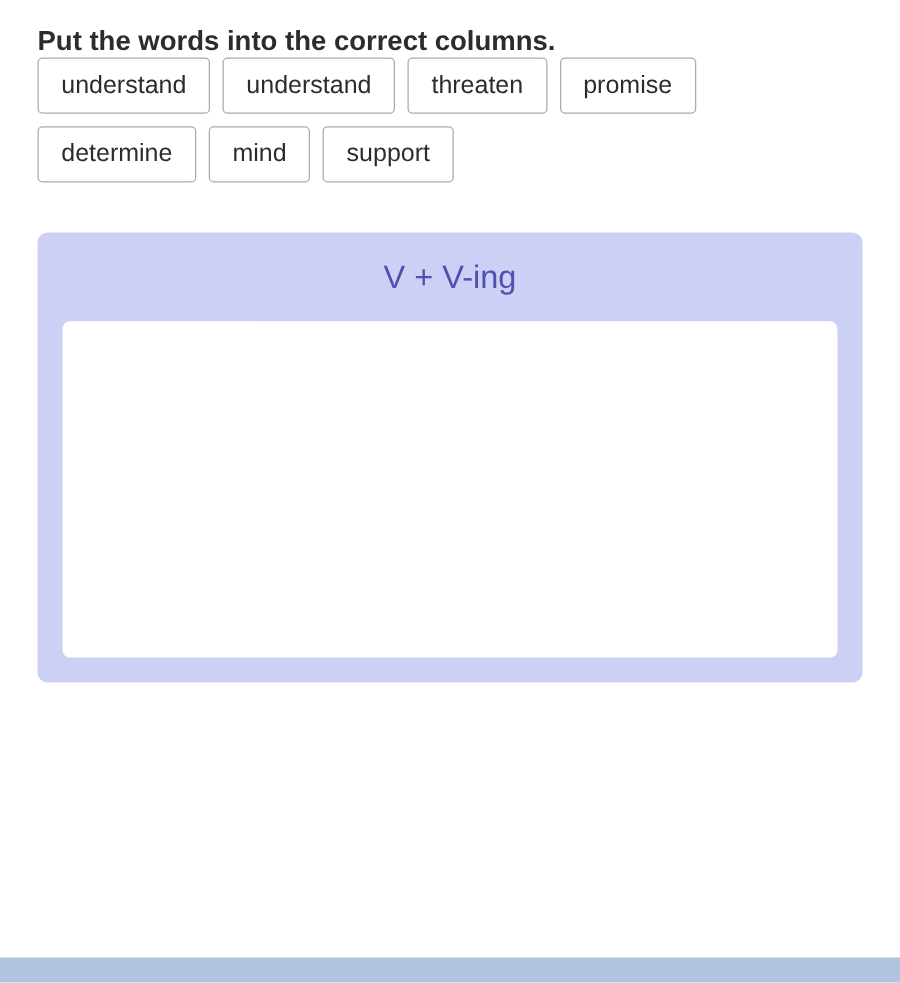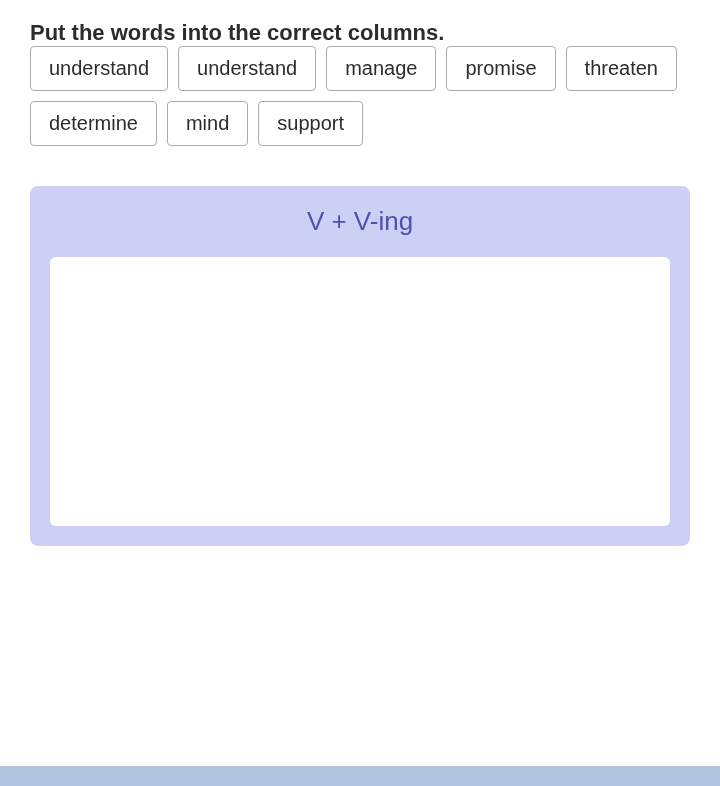--- a/index.html
+++ b/index.html
@@ -84,23 +84,22 @@
     }
   </style>
 </head>
 <body>
 
 <p class="instruction">Put the words into the correct columns.</p>
 
 <div class="word-bank">
 <div class="word-chip">understand</div>
     <div class="word-chip">understand</div>
-    <div class="word-chip">manage</div>
+    <div class="word-chip">threaten</div>
     <div class="word-chip">promise</div>
-    <div class="word-chip">threaten</div>
     <div class="word-chip">determine</div>
     <div class="word-chip">mind</div>
     <div class="word-chip">support</div>
   </div>
 
 <div class="columns-container">
 <div class="column-box">
       <div class="column-title">V + V-ing</div>
       <div class="drop-zone"></div>
     </div>

